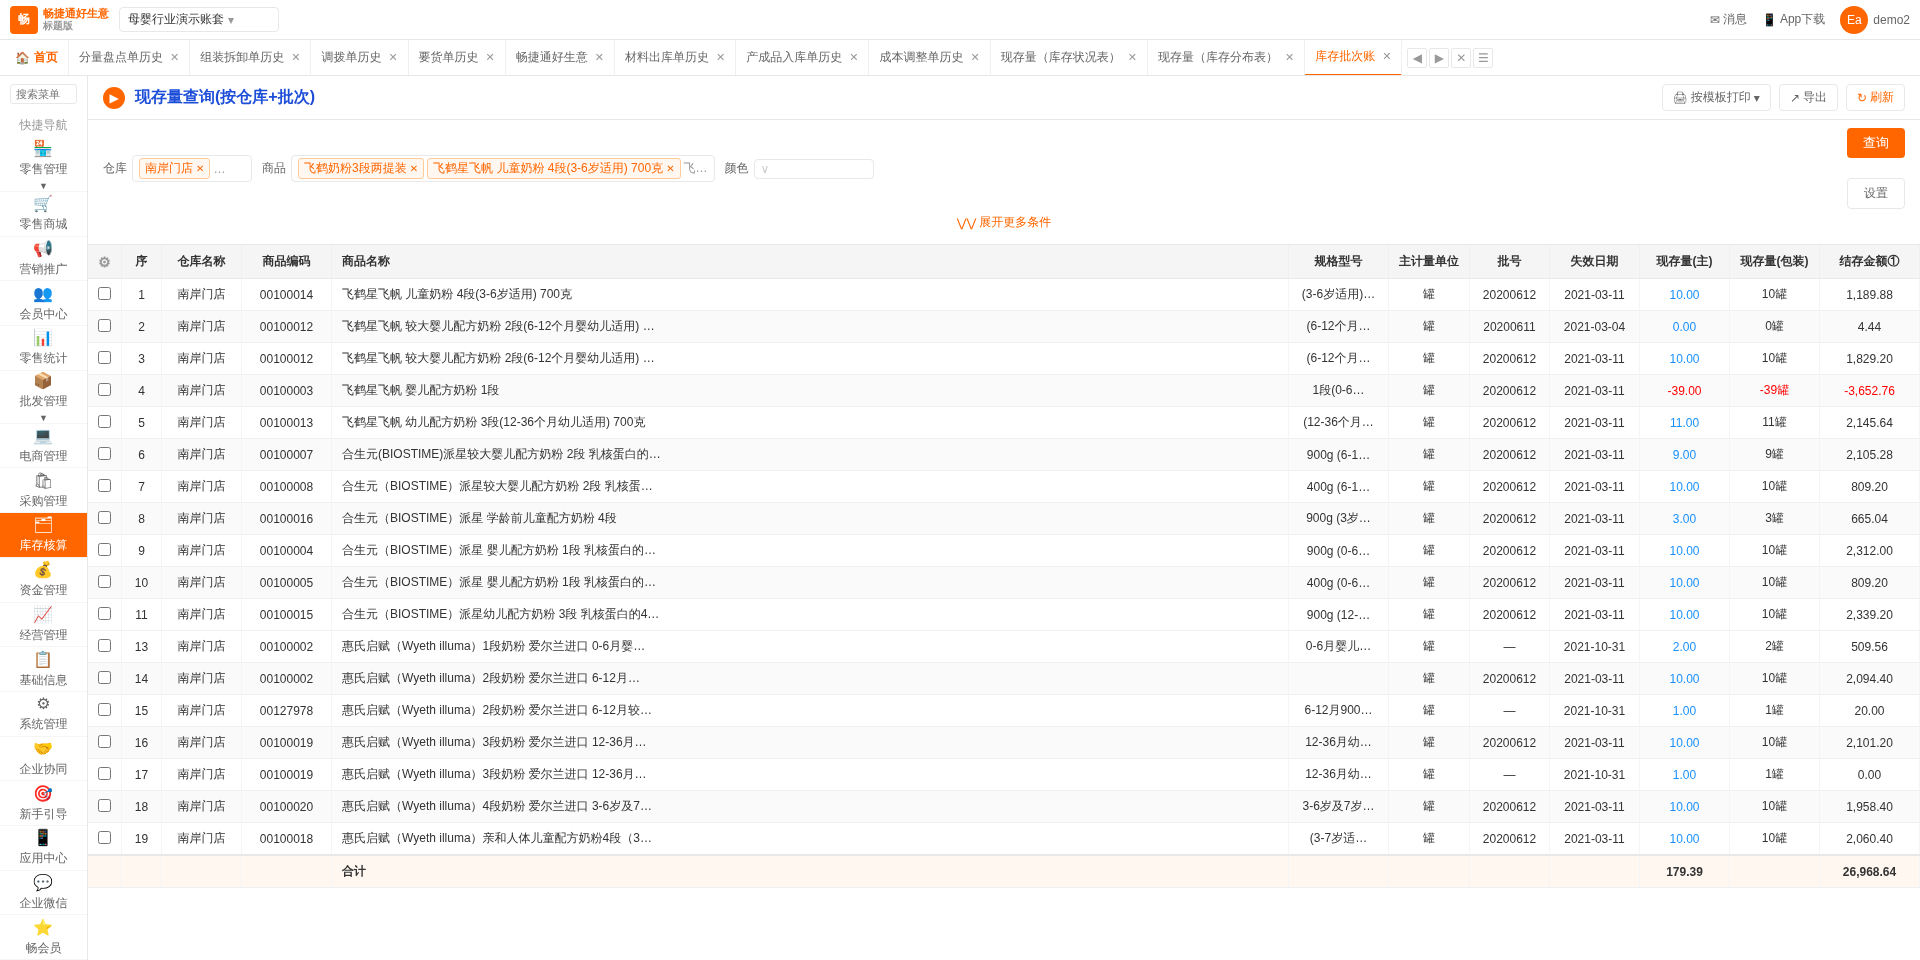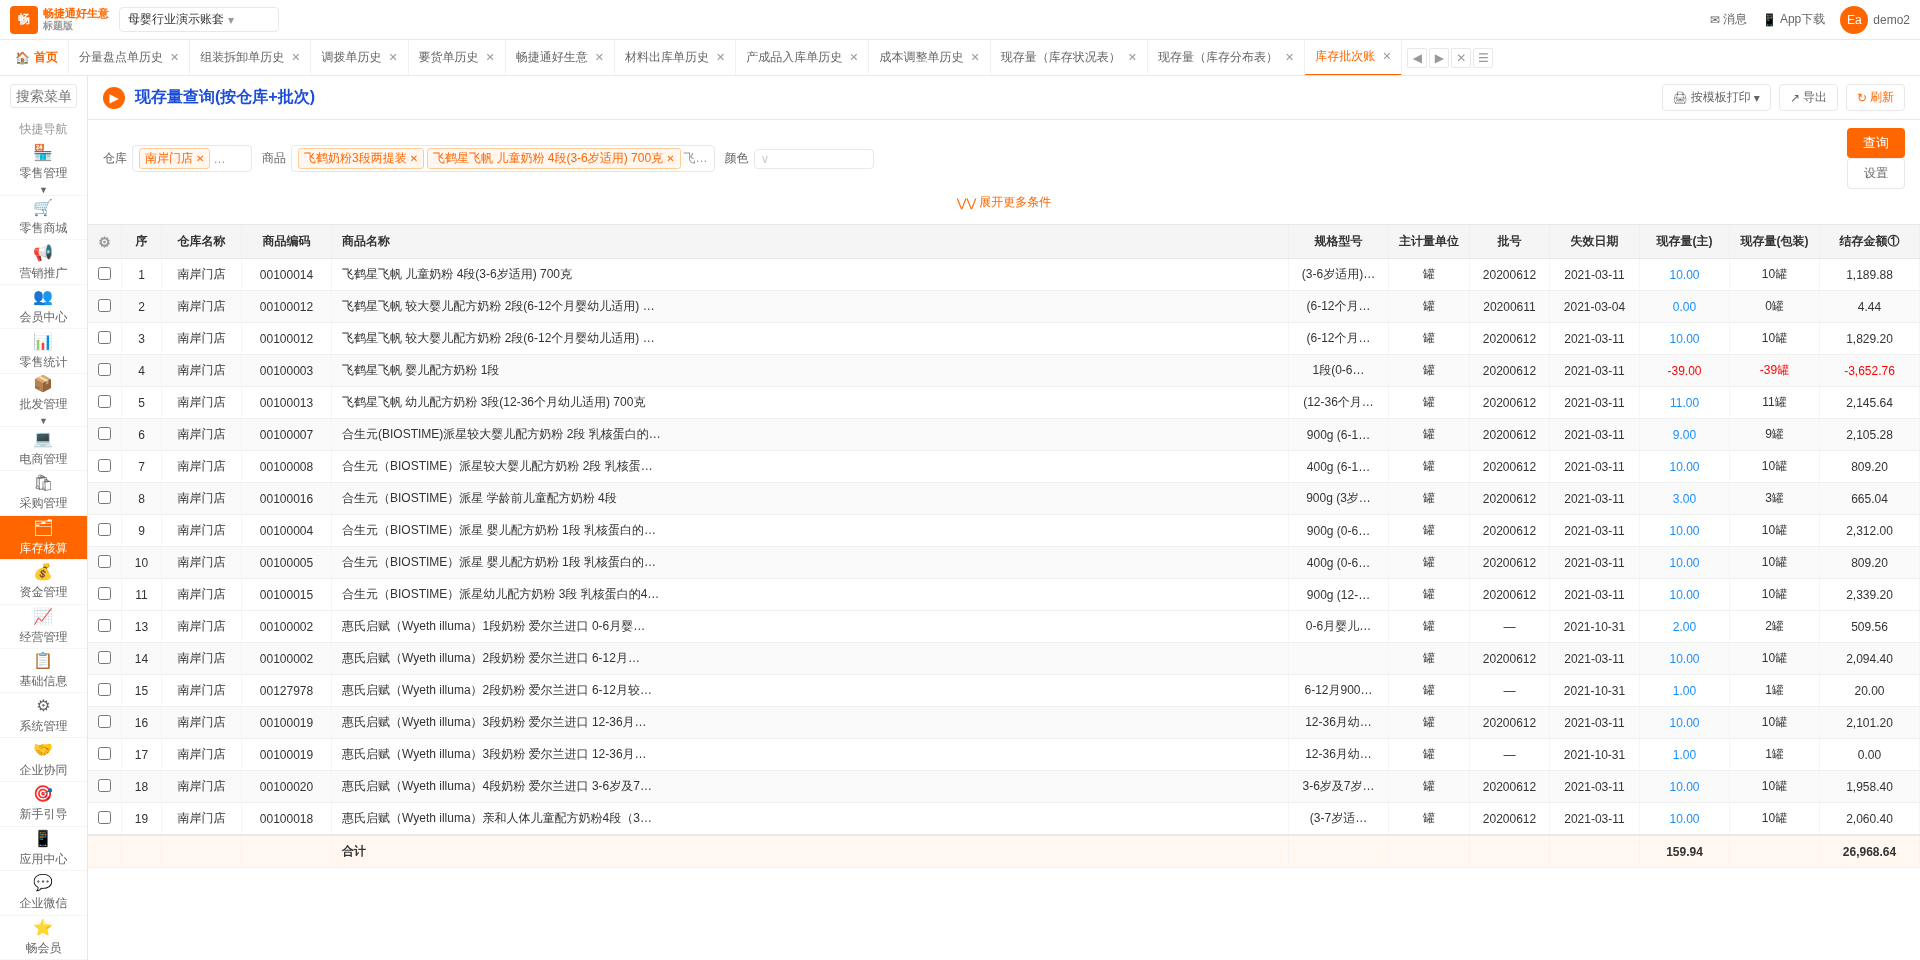--- a/index.html
+++ b/index.html
@@ -61,21 +61,21 @@
     }
     .sidebar-item {
       display: flex; flex-direction: column; align-items: center;
       justify-content: center; height: 56px; cursor: pointer;
       color: #666; font-size: 11px; gap: 3px; border-bottom: 1px solid #f5f5f5;
     }
     .sidebar-item.active { background: #ff6600; color: #fff; }
     .sidebar-item.active .sidebar-icon { color: #fff; }
     .sidebar-icon { font-size: 16px; }
     .sidebar-search { padding: 8px 10px; }
-    .sidebar-search input { width: 100%; border: 1px solid #e8e8e8; border-radius: 3px; padding: 3px 5px; font-size: 14px; }
+    .sidebar-search input { width: 100%; border: 1px solid #e8e8e8; border-radius: 3px; padding: 3px 5px; font-size: 11px; }
     .sidebar-shortcut { padding: 5px 10px; color: #999; font-size: 11px; cursor: pointer; text-align: center; }
 
     
     .content-area { flex: 1; display: flex; flex-direction: column; overflow: hidden; }
 
     
     .page-header {
       display: flex; align-items: center; justify-content: space-between;
       padding: 8px 15px; background: #fff; border-bottom: 1px solid #e8e8e8;
     }
@@ -109,21 +109,21 @@
     }
 
     .btn-search {
       background: #ff6600; color: #fff; border: none; border-radius: 4px;
       padding: 6px 16px; cursor: pointer; font-size: 13px;
     }
     .btn-settings {
       background: #fff; color: #666; border: 1px solid #e8e8e8; border-radius: 4px;
       padding: 6px 12px; cursor: pointer;
     }
-    .filter-actions { display: flex; flex-direction: column; gap: 0; margin-left: auto; }
+    .filter-actions { display: flex; flex-direction: column; gap: 20px; margin-left: auto; }
 
     
     .expand-btn {
       width: 22px; height: 22px; background: #ff6600; border-radius: 50%;
       display: flex; align-items: center; justify-content: center;
       color: #fff; cursor: pointer; flex-shrink: 0;
     }
 
     
     .table-container { flex: 1; overflow: auto; background: #fff; }
@@ -692,21 +692,21 @@
             <tr class="summary-row">
   <td></td>
   <td></td>
   <td></td>
   <td></td>
   <td class="td-left">合计</td>
   <td></td>
   <td></td>
   <td></td>
   <td></td>
-  <td>159.94</td>
+  <td>179.39</td>
   <td></td>
   <td>26,968.64</td>
 </tr>
           </tbody>
       </table>
     </div>
   </div>
 </div>
 
 </body></html>

